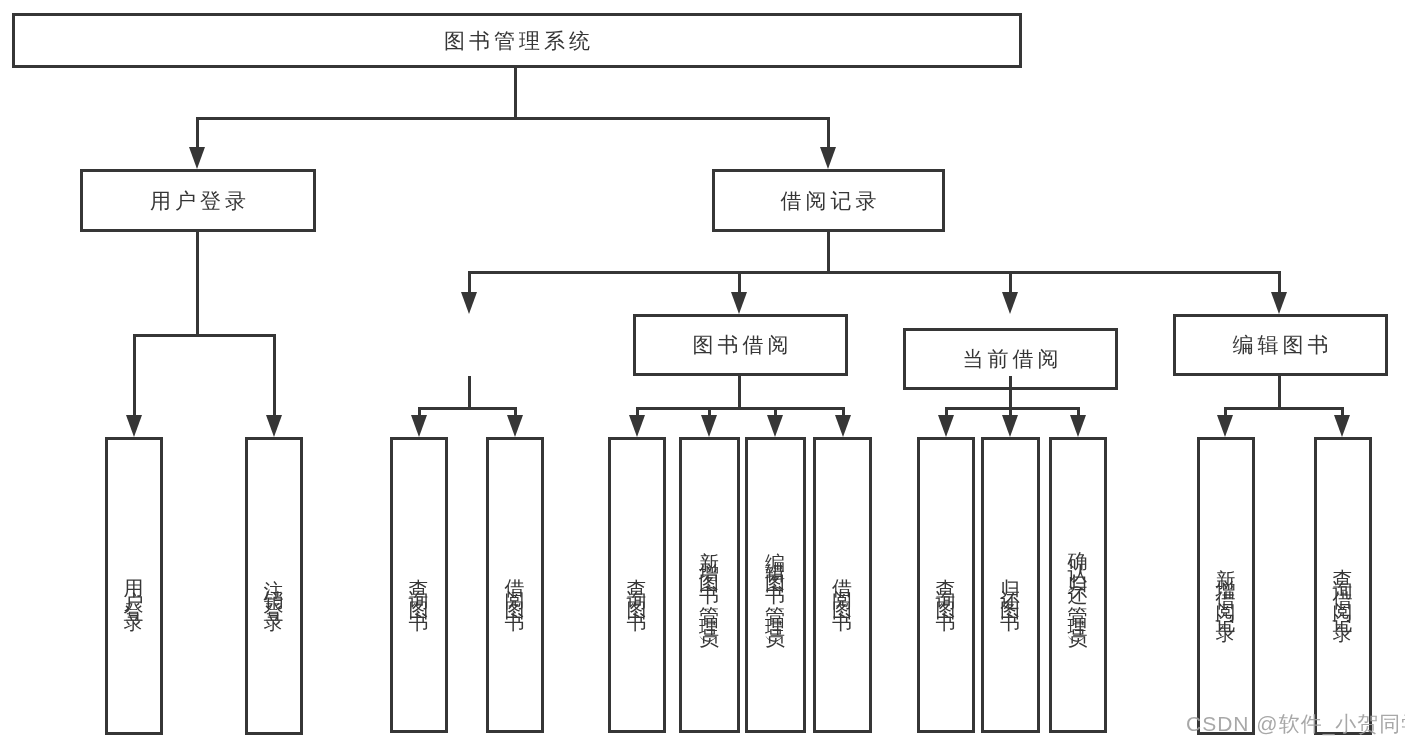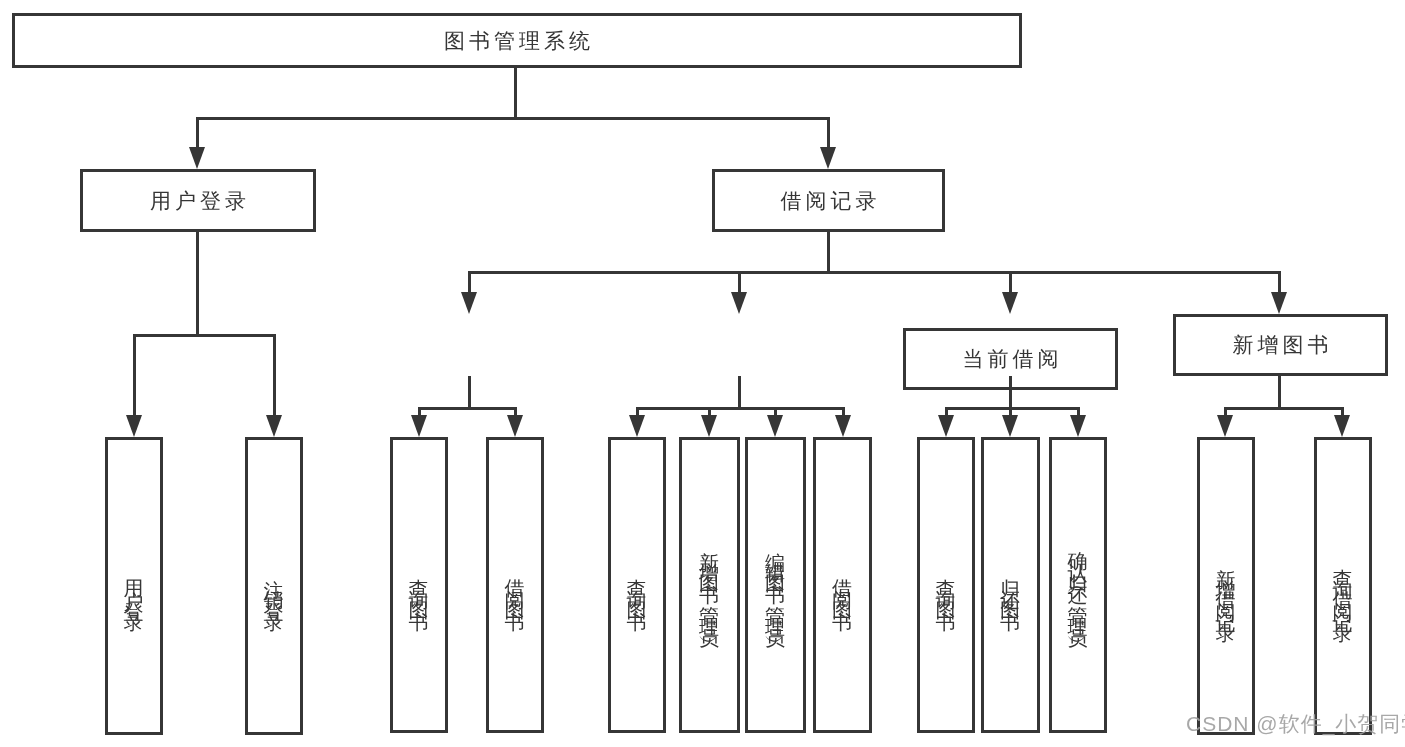--- a/index.html
+++ b/index.html
@@ -85,22 +85,23 @@
   <div class="hl" style="left:468px;top:271px;width:813px;"></div>
   <div class="vl" style="left:468px;top:271px;height:22px;"></div>
   <div class="ahead" style="left:461px;top:292px;"></div>
   <div class="vl" style="left:738px;top:271px;height:22px;"></div>
   <div class="ahead" style="left:731px;top:292px;"></div>
   <div class="vl" style="left:1009px;top:271px;height:22px;"></div>
   <div class="ahead" style="left:1002px;top:292px;"></div>
   <div class="vl" style="left:1278px;top:271px;height:22px;"></div>
   <div class="ahead" style="left:1271px;top:292px;"></div>
 
+  <div class="box h" style="left:633px;top:314px;width:215px;height:62px;">图书借阅</div>
   <div class="box h" style="left:903px;top:328px;width:215px;height:62px;">当前借阅</div>
-  <div class="box h" style="left:1173px;top:314px;width:215px;height:62px;">新增图书</div>
+  <div class="box h" style="left:1173px;top:314px;width:215px;height:62px;">编辑图书</div>
 
   <div class="vl" style="left:468px;top:376px;height:32px;"></div>
   <div class="hl" style="left:418px;top:407px;width:99px;"></div>
   <div class="vl" style="left:418px;top:407px;height:9px;"></div>
   <div class="ahead" style="left:411px;top:415px;"></div>
   <div class="vl" style="left:514px;top:407px;height:9px;"></div>
   <div class="ahead" style="left:507px;top:415px;"></div>
 
   <div class="vl" style="left:738px;top:376px;height:32px;"></div>
   <div class="hl" style="left:636px;top:407px;width:209px;"></div>

